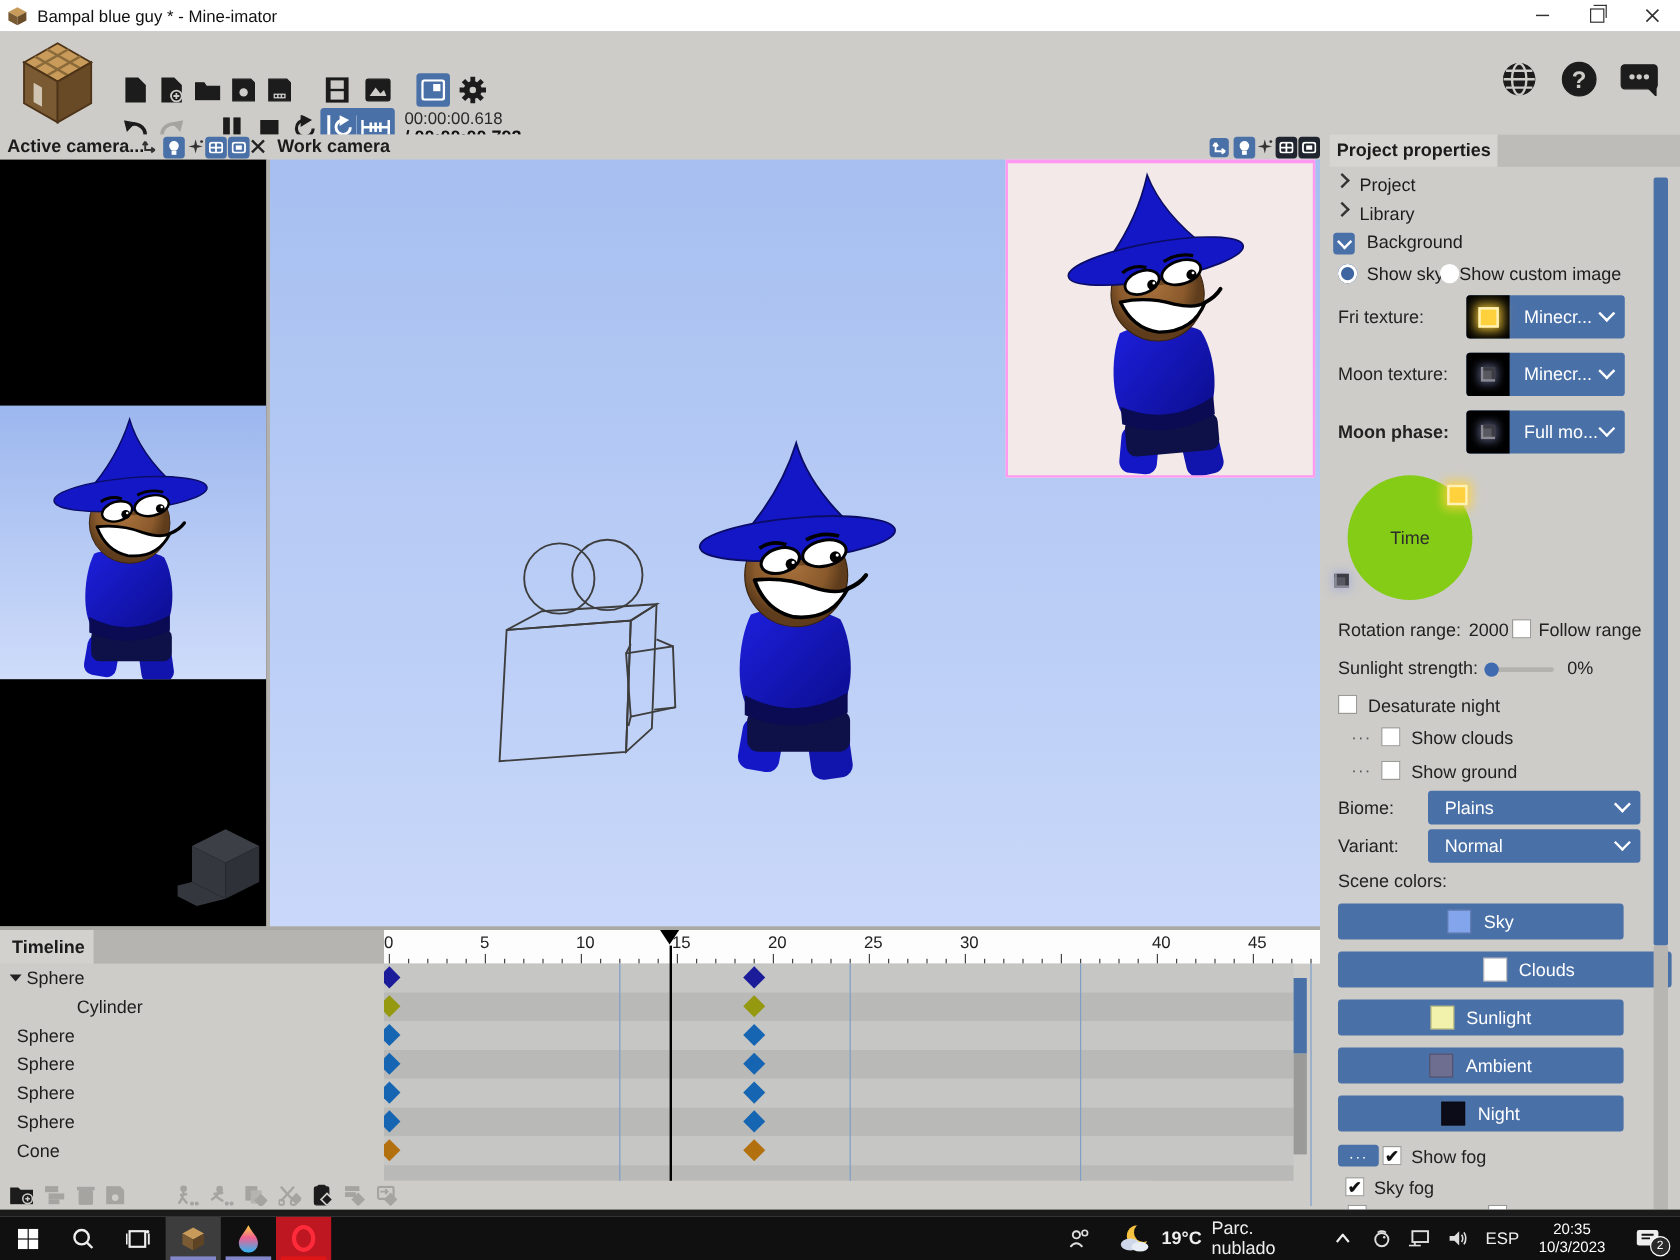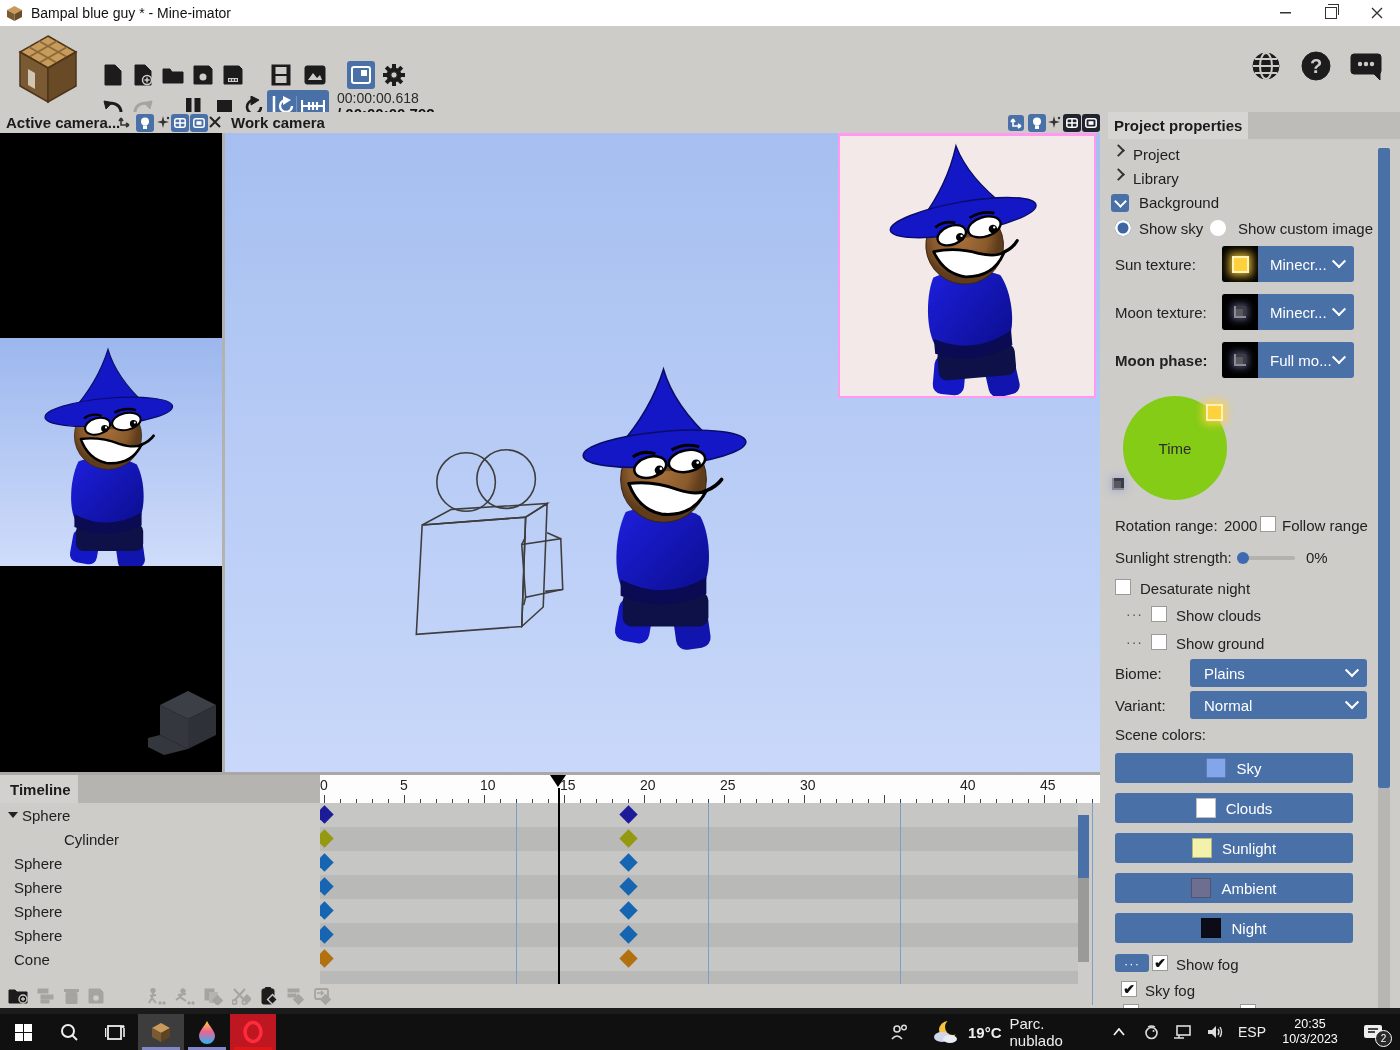--- a/index.html
+++ b/index.html
@@ -473,27 +473,27 @@
         <span class="bgtoggle">
           <span class="chev d" style="margin-top:-3px"></span>
         </span>
         <span>Background</span>
       </div>
 
     <div class="sect" style="top:108px;left:15px;gap:8px">
         <span class="radio sel"></span>
         <span>Show sky</span>
       </div>
-    <div class="sect" style="top:108px;left:110px;gap:12px">
+    <div class="sect" style="top:108px;left:100px;gap:0">
         <span class="radio"></span>
         <span>Show custom image</span>
       </div>
 
     <div id="texrows">
-        <span class="lbl" style="left: 15px; top: 144px;">Sun texture:</span>
+        <span class="lbl" style="left: 15px; top: 144px;">Fri texture:</span>
         <div class="drop" style="left: 122px; top: 134px; width: 132px; height: 36px;">
           <div class="thumb">
             <div class="sunpx"></div>
           </div>
           <span style="margin-left: 12px;">Minecr...</span>
           <span class="cv"></span>
         </div>
         <span class="lbl" style="left: 15px; top: 192px;">Moon texture:</span>
         <div class="drop" style="left: 122px; top: 182px; width: 132px; height: 36px;">
           <div class="thumb">
@@ -552,21 +552,21 @@
         <span class="cv"></span>
       </div>
 
     <span class="lbl" style="left:15px;top:614px">Scene colors:</span>
 
     <div id="scenebtns">
         <div class="scbtn" style="top: 641px;">
           <span class="swatch" style="background: rgb(130, 165, 236);"></span>
           <span>Sky</span>
         </div>
-        <div class="scbtn" style="top: 681px;">
+        <div class="scbtn" style="top: 681px; padding-left: 40px;">
           <span class="swatch" style="background: rgb(255, 255, 255);"></span>
           <span>Clouds</span>
         </div>
         <div class="scbtn" style="top: 721px;">
           <span class="swatch" style="background: rgb(242, 242, 173);"></span>
           <span>Sunlight</span>
         </div>
         <div class="scbtn" style="top: 761px;">
           <span class="swatch" style="background: rgb(110, 110, 145);"></span>
           <span>Ambient</span>

